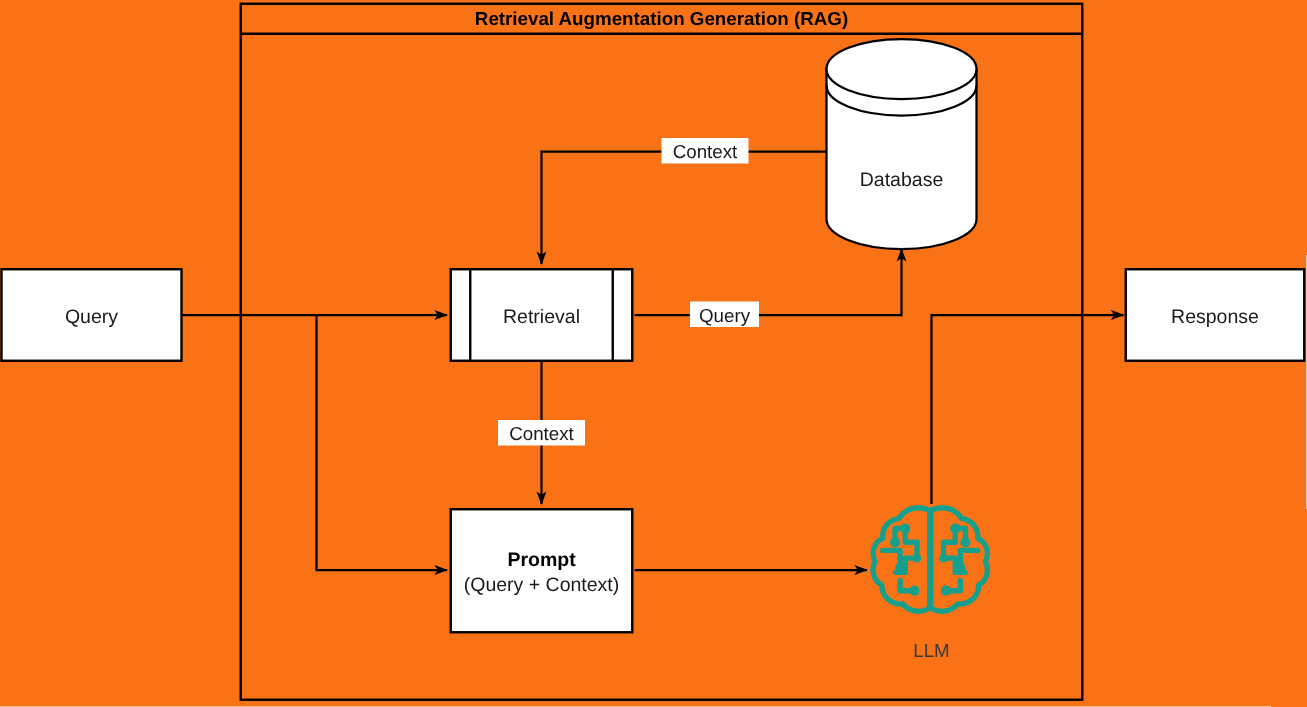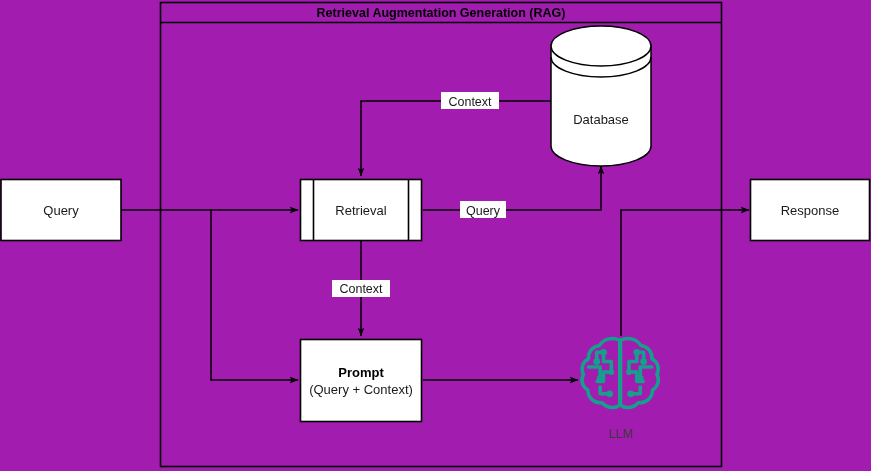--- a/index.html
+++ b/index.html
@@ -7,21 +7,21 @@
     padding: 0;
     background: #ffffff;
   }
   body {
     font-family: "Liberation Sans", sans-serif;
   }
   #canvas {
     position: relative;
     width: 871px;
     height: 471px;
-    background: #a21caf;
+    background: #f97316;
     overflow: hidden;
   }
   #diagram-svg {
     position: absolute;
     left: 0;
     top: 0;
     width: 871px;
     height: 471px;
   }
   .node-label {

